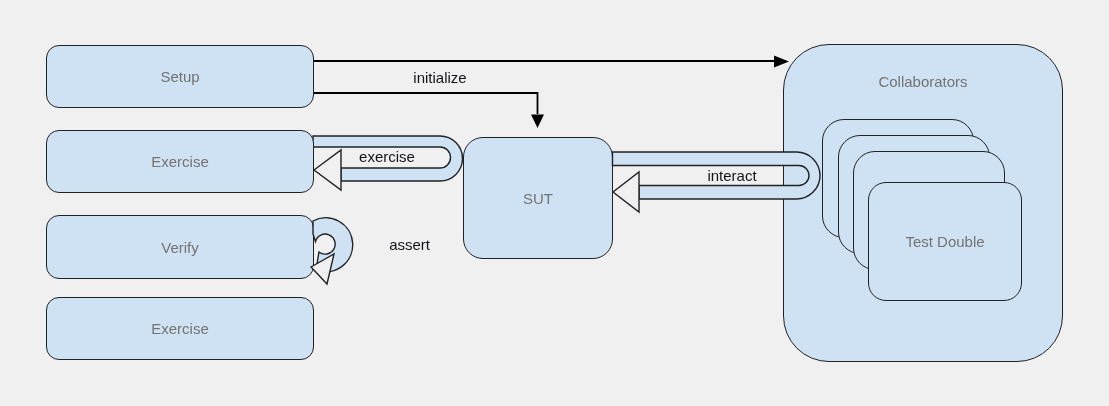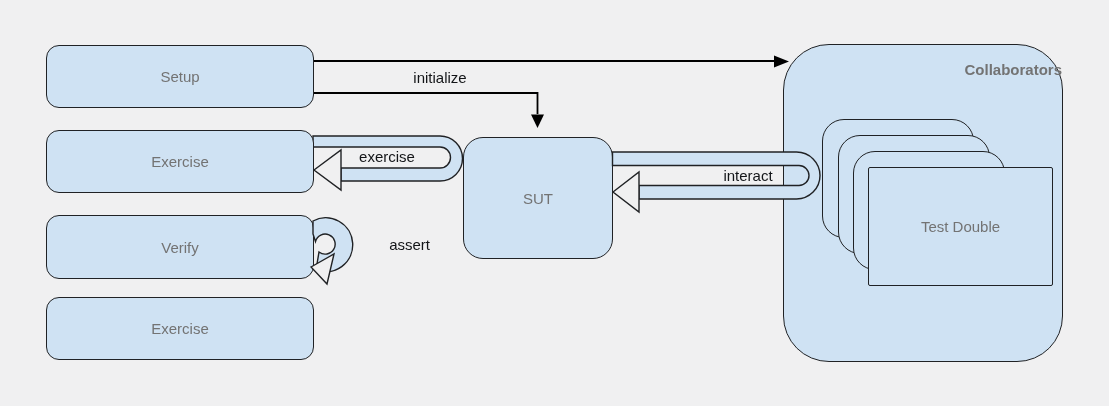--- a/index.html
+++ b/index.html
@@ -36,36 +36,36 @@
     z-index: 2;
   }
   .card { z-index: 4; }
   #setup-node    { left: 46px;  top: 45px;  width: 268px; height: 63px;  border-radius: 13px; }
   #exercise-node { left: 46px;  top: 130px; width: 268px; height: 63px;  border-radius: 13px; }
   #verify-node   { left: 46px;  top: 215px; width: 268px; height: 64px;  border-radius: 13px; }
   #teardown-node { left: 46px;  top: 297px; width: 268px; height: 63px;  border-radius: 13px; }
   #sut-node      { left: 463px; top: 129px; width: 150px; height: 122px; border-radius: 20px; margin-top: 8px; }
   #collaborators-node { left: 783px; top: 44px; width: 280px; height: 318px; border-radius: 46px;
                         align-items: flex-start; }
-  #collaborators-node .node-label { position: absolute; top: 16px; left: 0; width: 100%; text-align: right; font-weight: bold; }
+  #collaborators-node .node-label { position: absolute; top: 28px; left: 0; width: 100%; text-align: center; }
   #test-double-card-1 { left: 822px; top: 119px; width: 152px; height: 119px; border-radius: 22px; }
   #test-double-card-2 { left: 838px; top: 135px; width: 152px; height: 119px; border-radius: 22px; }
   #test-double-card-3 { left: 853px; top: 151px; width: 152px; height: 119px; border-radius: 22px; }
-  #test-double-card-4 { left: 868px; top: 167px; width: 185px; height: 119px; border-radius: 2px; }
+  #test-double-card-4 { left: 868px; top: 182px; width: 154px; height: 119px; border-radius: 18px; }
   .edge-label {
     position: absolute;
     z-index: 5;
     color: #131518;
     font-size: 15px;
     line-height: 18px;
     text-align: center;
   }
   #initialize-label { left: 380px; top: 69px;  width: 120px; }
   #exercise-label   { left: 327px; top: 148px; width: 120px; }
-  #interact-label   { left: 688px; top: 167px; width: 120px; }
+  #interact-label   { left: 672px; top: 167px; width: 120px; }
   #assert-label     { left: 350px; top: 236px; width: 80px; text-align: right;  }
   .band { fill: #cfe2f3; stroke: #202225; stroke-width: 1.4; fill-rule: evenodd; }
   .openhead { fill: #f0f0f1; stroke: #202225; stroke-width: 1.4; }
   .blackline { fill: none; stroke: #000000; stroke-width: 1.8; }
   .blackhead { fill: #000000; stroke: none; }
 </style>
 </head>
 <body>
 
 <div id="canvas">

